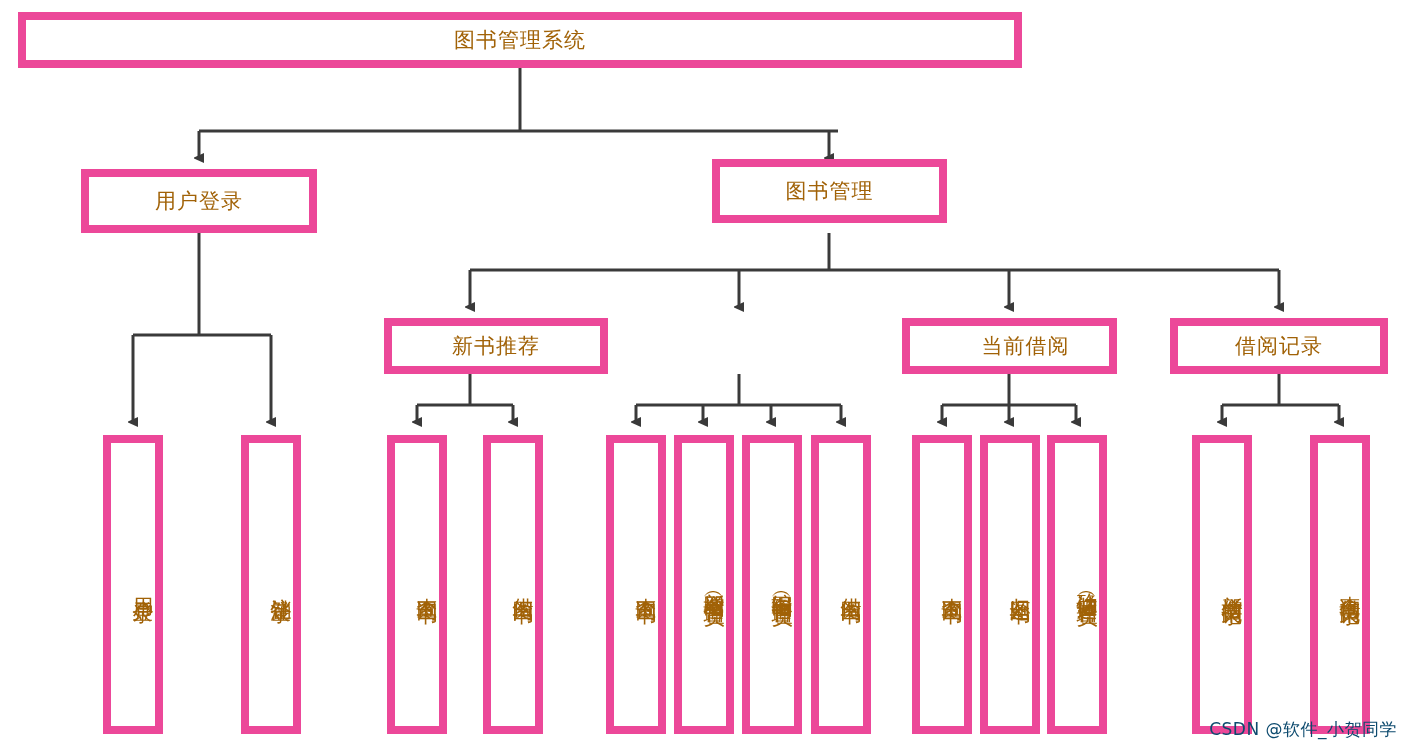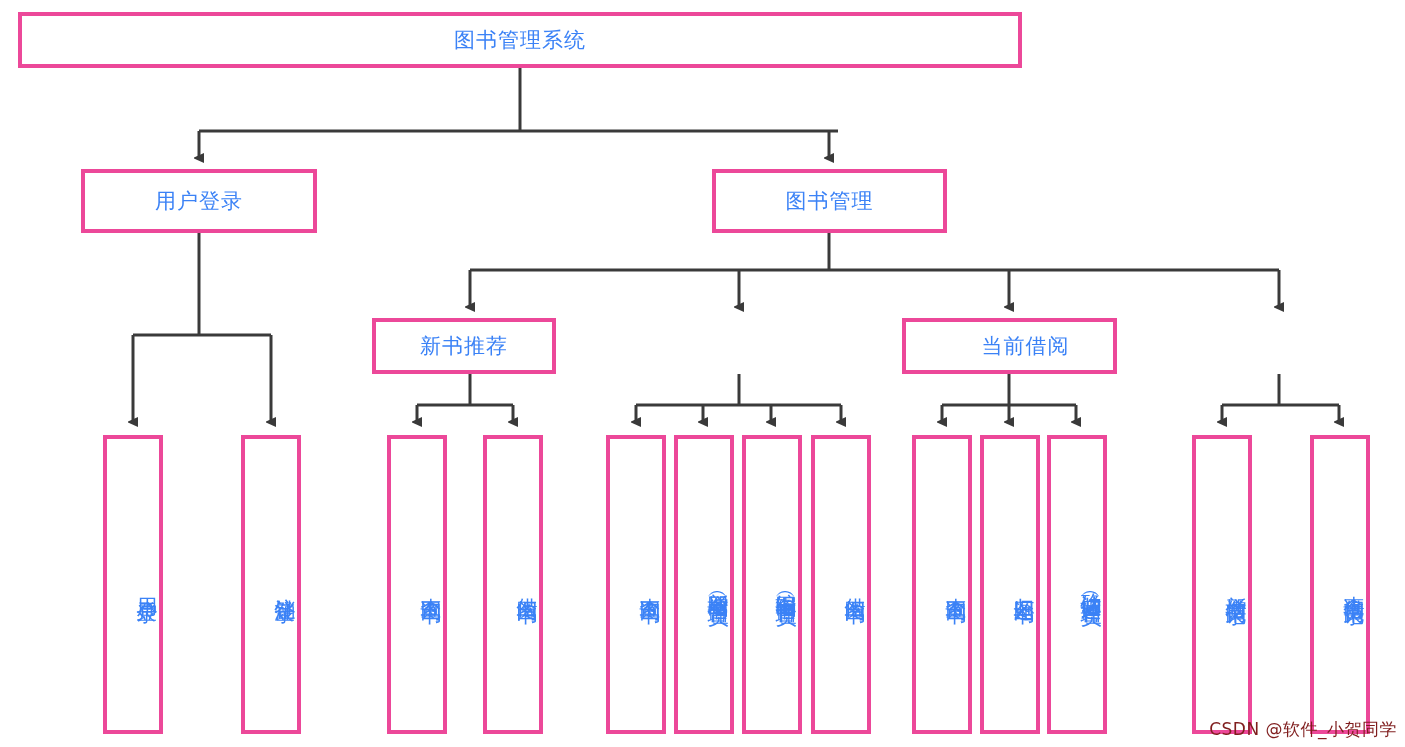--- a/index.html
+++ b/index.html
@@ -1,34 +1,34 @@
 <!DOCTYPE html>
 <html><head>
 <meta charset="utf-8">
 <style>
   html,body{margin:0;padding:0;background:#ffffff;}
   body{font-family:"DejaVu Sans","Liberation Sans",sans-serif;}
   #canvas{position:relative;width:1405px;height:747px;background:#ffffff;overflow:hidden;}
   svg.wires{position:absolute;left:0;top:0;width:1405px;height:747px;}
   .node{
     position:absolute;box-sizing:border-box;
-    background:#ffffff;border:4px solid #ec4899;
+    background:#ffffff;border:8px solid #ec4899;
     display:flex;align-items:center;justify-content:center;
-    color:#3b82f6;
+    color:#a16207;
   }
   .node.h{font-size:21px;letter-spacing:1px;}
   .node.v{
     writing-mode:vertical-rl;text-orientation:upright;
     font-size:21px;line-height:1.18;letter-spacing:2px;
     padding:6px 0;align-items:flex-start;justify-content:center;
   }
   .node.v.tall{align-items:flex-start;}
   .watermark{
     position:absolute;right:8px;bottom:6px;
-    font-size:17px;color:#7f1d1d;white-space:nowrap;
+    font-size:17px;color:#0c4a6e;white-space:nowrap;
     letter-spacing:0.5px;
   }
 </style>
 </head>
 <body>
 
 <div id="canvas">
 
   <svg class="wires" viewBox="0 0 1405 747">
     <defs>
@@ -76,24 +76,25 @@
       <path d="M1279,374 L1279,405"></path>
       <path d="M1222,405 L1339,405"></path>
       <path d="M1222,405 L1222,422" marker-end="url(#arrow)"></path>
       <path d="M1339,405 L1339,422" marker-end="url(#arrow)"></path>
     </g>
   </svg>
 
   <div class="node h" style="left:18px;top:12px;width:1004px;height:56px;">图书管理系统</div>
 
   <div class="node h" style="left:81px;top:169px;width:236px;height:64px;">用户登录</div>
-  <div class="node h" style="left:712px;top:169px;width:235px;height:64px;">图书管理</div>
+  <div class="node h" style="left:712px;top:159px;width:235px;height:64px;">图书管理</div>
 
-  <div class="node h" style="left:372px;top:318px;width:184px;height:56px;">新书推荐</div>
+  <div class="node h" style="left:384px;top:318px;width:224px;height:56px;">新书推荐</div>
   <div class="node h" style="left:902px;top:318px;width:215px;height:56px;padding-left:32px;">当前借阅</div>
+  <div class="node h" style="left:1170px;top:318px;width:218px;height:56px;">借阅记录</div>
 
   <div class="node v" style="left:103px;top:435px;width:60px;height:299px;">用户登录</div>
   <div class="node v" style="left:241px;top:435px;width:60px;height:299px;">注销登录</div>
 
   <div class="node v" style="left:387px;top:435px;width:60px;height:299px;">查询图书</div>
   <div class="node v" style="left:483px;top:435px;width:60px;height:299px;">借阅图书</div>
 
   <div class="node v" style="left:606px;top:435px;width:60px;height:299px;">查询图书</div>
   <div class="node v tall" style="left:674px;top:435px;width:60px;height:299px;">新增图书（管理员）</div>
   <div class="node v tall" style="left:742px;top:435px;width:60px;height:299px;">编辑图书（管理员）</div>

